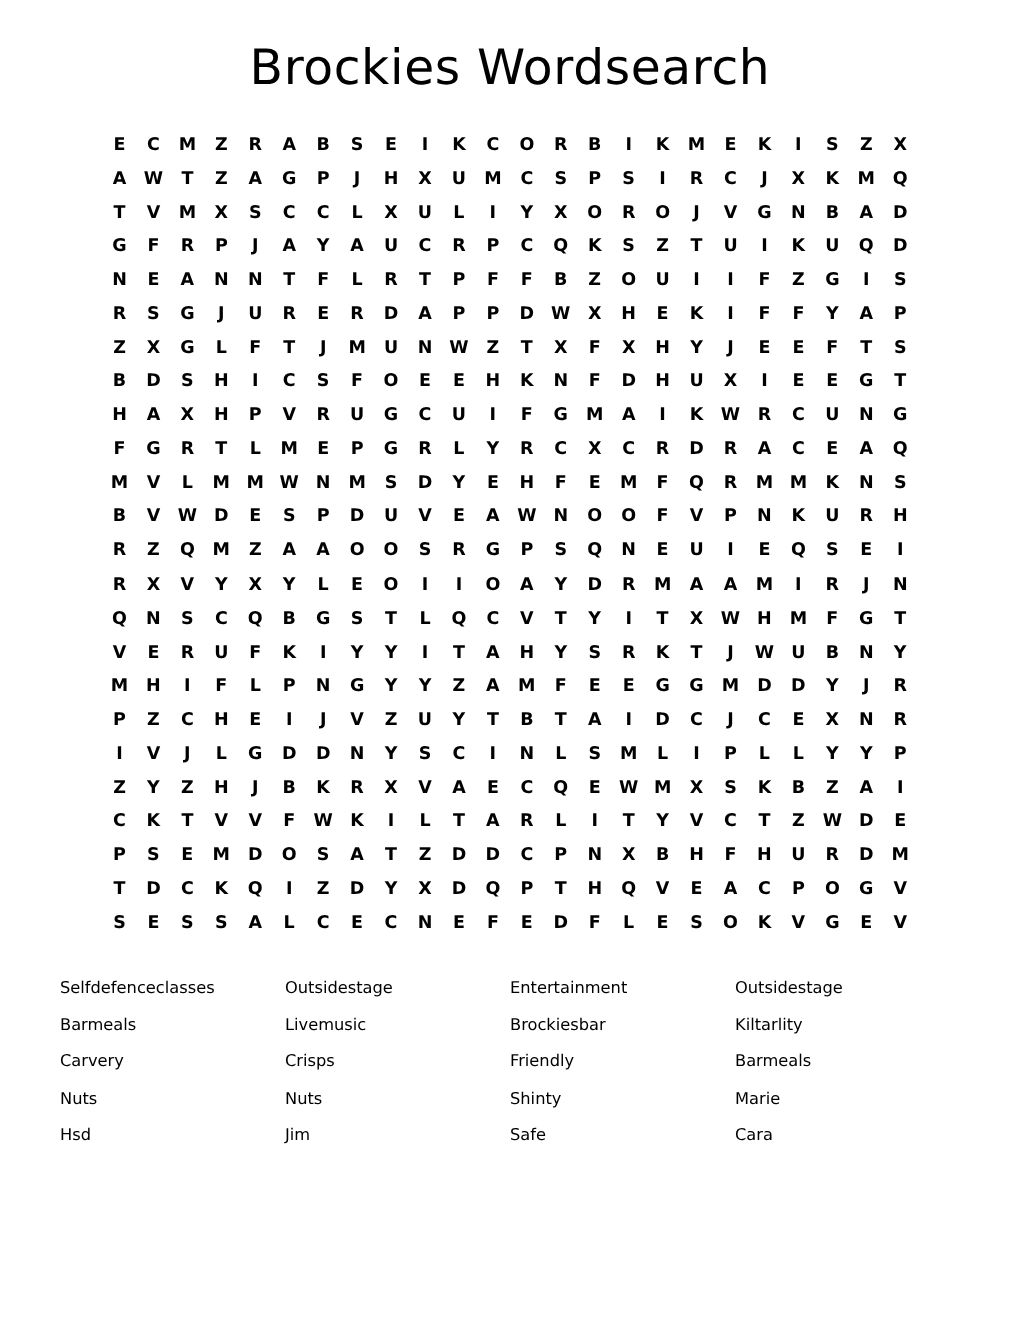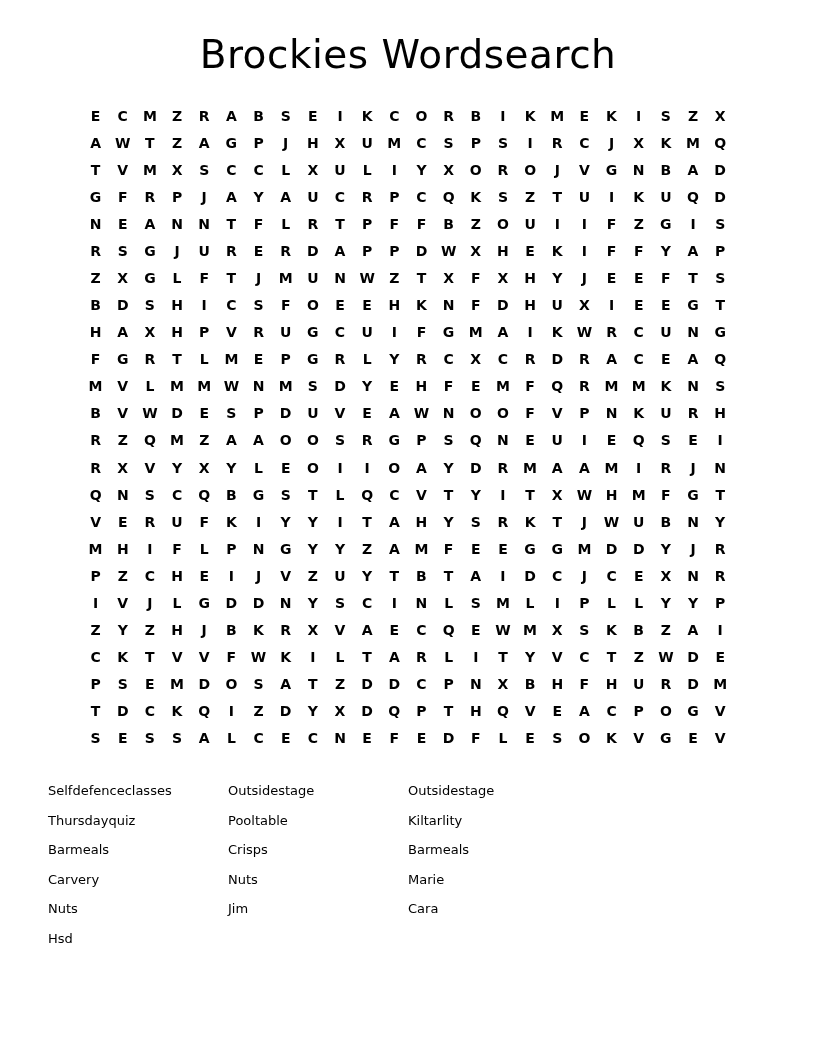--- a/index.html
+++ b/index.html
@@ -683,32 +683,38 @@
         <span class="grid-cell">K</span>
         <span class="grid-cell">V</span>
         <span class="grid-cell">G</span>
         <span class="grid-cell">E</span>
         <span class="grid-cell">V</span>
       </div>
     </div>
   <div class="word-list" id="word-list">
       <div class="word-col">
         <div class="word">Selfdefenceclasses</div>
-        <div class="word">Thursdayquiz</div>
         <div class="word">Barmeals</div>
         <div class="word">Carvery</div>
         <div class="word">Nuts</div>
         <div class="word">Hsd</div>
       </div>
       <div class="word-col">
         <div class="word">Outsidestage</div>
-        <div class="word">Pooltable</div>
+        <div class="word">Livemusic</div>
         <div class="word">Crisps</div>
         <div class="word">Nuts</div>
         <div class="word">Jim</div>
+      </div>
+      <div class="word-col">
+        <div class="word">Entertainment</div>
+        <div class="word">Brockiesbar</div>
+        <div class="word">Friendly</div>
+        <div class="word">Shinty</div>
+        <div class="word">Safe</div>
       </div>
       <div class="word-col">
         <div class="word">Outsidestage</div>
         <div class="word">Kiltarlity</div>
         <div class="word">Barmeals</div>
         <div class="word">Marie</div>
         <div class="word">Cara</div>
       </div>
     </div>
 </div>

